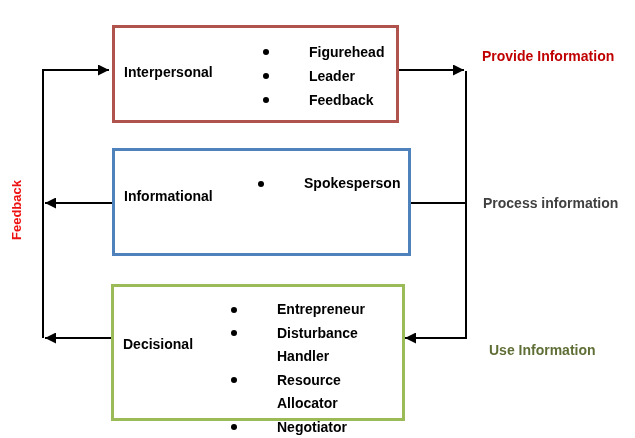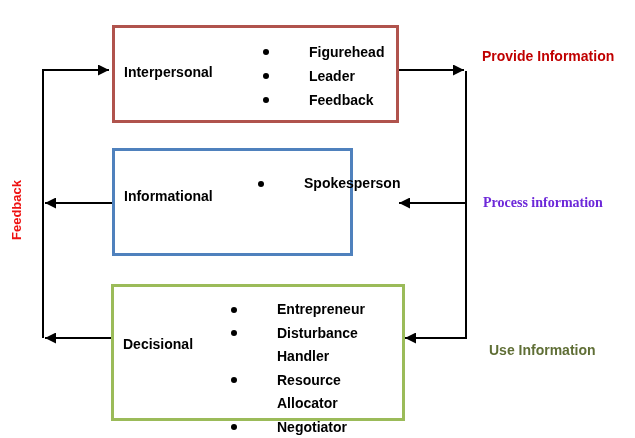--- a/index.html
+++ b/index.html
@@ -17,21 +17,21 @@
     left: 0; top: 0;
     width: 635px; height: 438px;
   }
   .box {
     position: absolute;
     background: #ffffff;
     border: 3px solid #888;
     box-sizing: border-box;
   }
   .box-interpersonal { left: 112px; top: 25px;  width: 287px; height: 98px;  }
-  .box-informational { left: 112px; top: 148px; width: 241px; height: 108px; }
+  .box-informational { left: 112px; top: 148px; width: 299px; height: 108px; }
   .box-decisional    { left: 111px; top: 284px; width: 294px; height: 137px; }
 
   .box-label {
     position: absolute;
     left: 9px;
     font-size: 14px;
     color: #000000;
     white-space: nowrap;
   }
   .box-interpersonal .box-label { top: 36px; }
@@ -149,18 +149,18 @@
         <span class="role-text">Resource Allocator</span>
       </li>
       <li>
         <span class="dot"></span>
         <span class="role-text">Negotiator</span>
       </li>
     </ul>
   </div>
 
   <div class="flow-label label-provide" style="color: rgb(192, 0, 0);">Provide Information</div>
-  <div class="flow-label label-process" style="color: #6d28d9; font-family: Liberation Serif, serif;">Process information</div>
+  <div class="flow-label label-process" style="color: #404040;">Process information</div>
   <div class="flow-label label-use" style="color: rgb(95, 110, 53);">Use Information</div>
 
   <div class="label-feedback" style="color: rgb(238, 17, 17);">Feedback</div>
 
 </div>
 
 </body></html>

